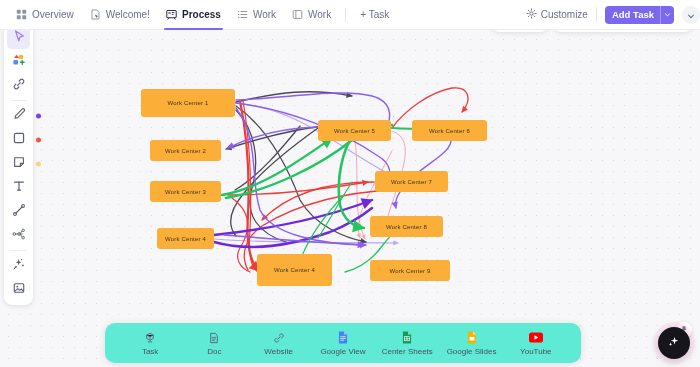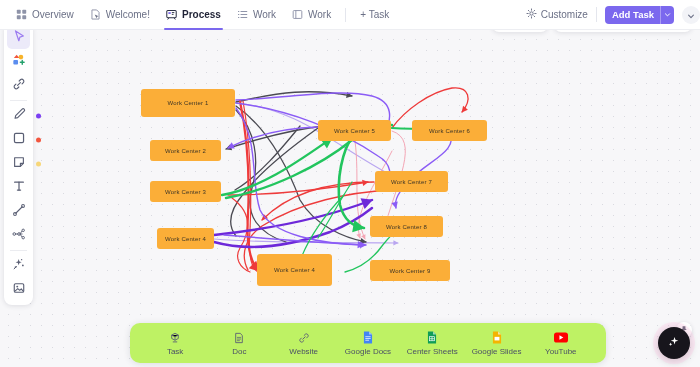--- a/index.html
+++ b/index.html
@@ -109,22 +109,22 @@
   
   .node {
     position: absolute; background: #fbae38; border-radius: 3px;
     display: flex; align-items: center; justify-content: center;
     font-size: 6px; color: #3d3526; letter-spacing: .2px;
     z-index: 10; cursor: pointer;
   }
 
   
   .dock {
-    position: absolute; left: 130px; bottom: 4px; width: 476px; height: 40px;
-    background: #bef264; border-radius: 10px;
+    position: absolute; left: 105px; bottom: 4px; width: 476px; height: 40px;
+    background: #5eead4; border-radius: 10px;
     box-shadow: 0 1px 7px rgba(30,35,60,.13);
     display: flex; align-items: center; justify-content: space-around;
     z-index: 30; padding: 0 13px;
   }
   .dock-item {
     display: flex; flex-direction: column; align-items: center; gap: 2px;
     cursor: pointer; flex: 1;
   }
   .dock-ic { height: 14px; display: flex; align-items: center; justify-content: center; }
   .dock-lb { font-size: 8px; color: #4b5066; white-space: nowrap; }
@@ -559,21 +559,21 @@
     <div class="dock-item">
       <span class="dock-ic">
         <svg width="10" height="13" viewBox="0 0 12 16">
             <path d="M1 .6h6.2L11 4.4V15.4H1z" fill="#4285f4"></path>
             <path d="M7.2.6 11 4.4H7.2z" fill="#a0c3ff"></path>
             <g stroke="#fff" stroke-width=".9" stroke-linecap="round">
               <path d="M3.2 7h5.6M3.2 9.2h5.6M3.2 11.4h3.6"></path>
             </g>
           </svg>
       </span>
-      <span class="dock-lb">Google Docs</span>
+      <span class="dock-lb">Google View</span>
     </div>
 
     <div class="dock-item">
       <span class="dock-ic">
         <svg width="10" height="13" viewBox="0 0 12 16">
             <path d="M1 .6h6.2L11 4.4V15.4H1z" fill="#0f9d58"></path>
             <path d="M7.2.6 11 4.4H7.2z" fill="#9fdcc0"></path>
             <g stroke="#fff" stroke-width=".85" fill="none">
               <rect x="3" y="7" width="6" height="5"></rect>
               <path d="M6 7v5M3 9.5h6"></path>

